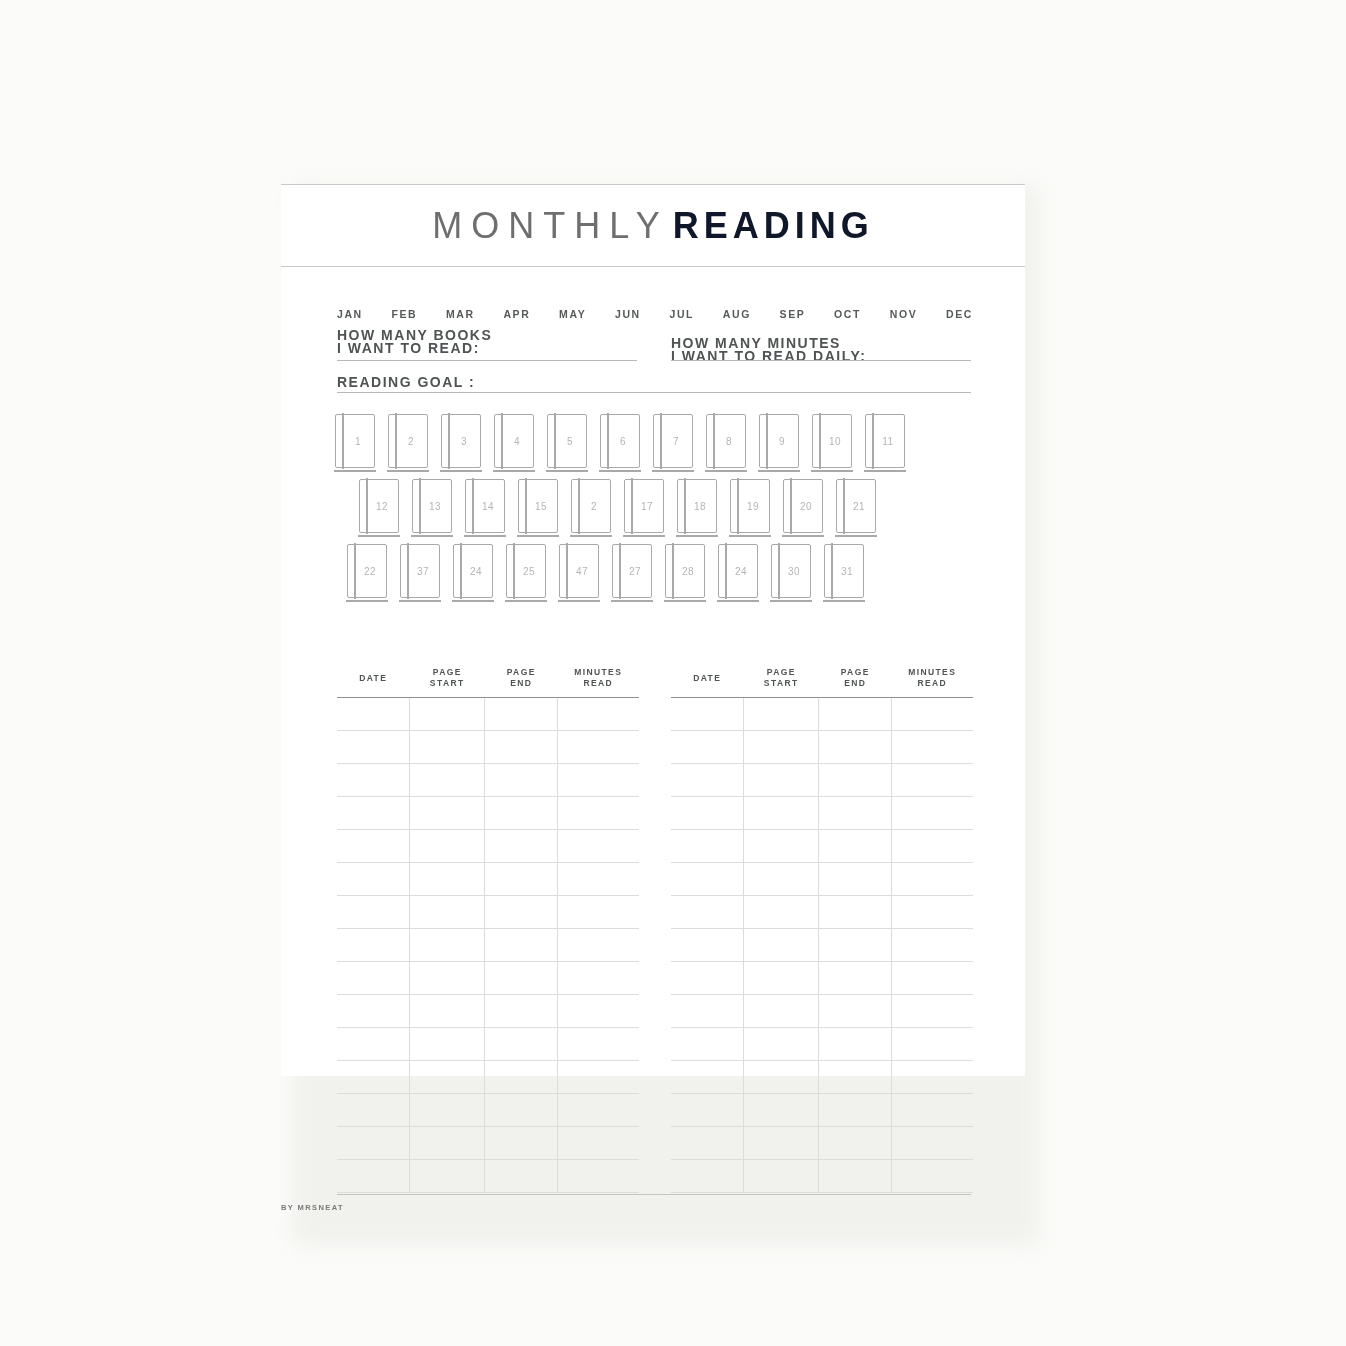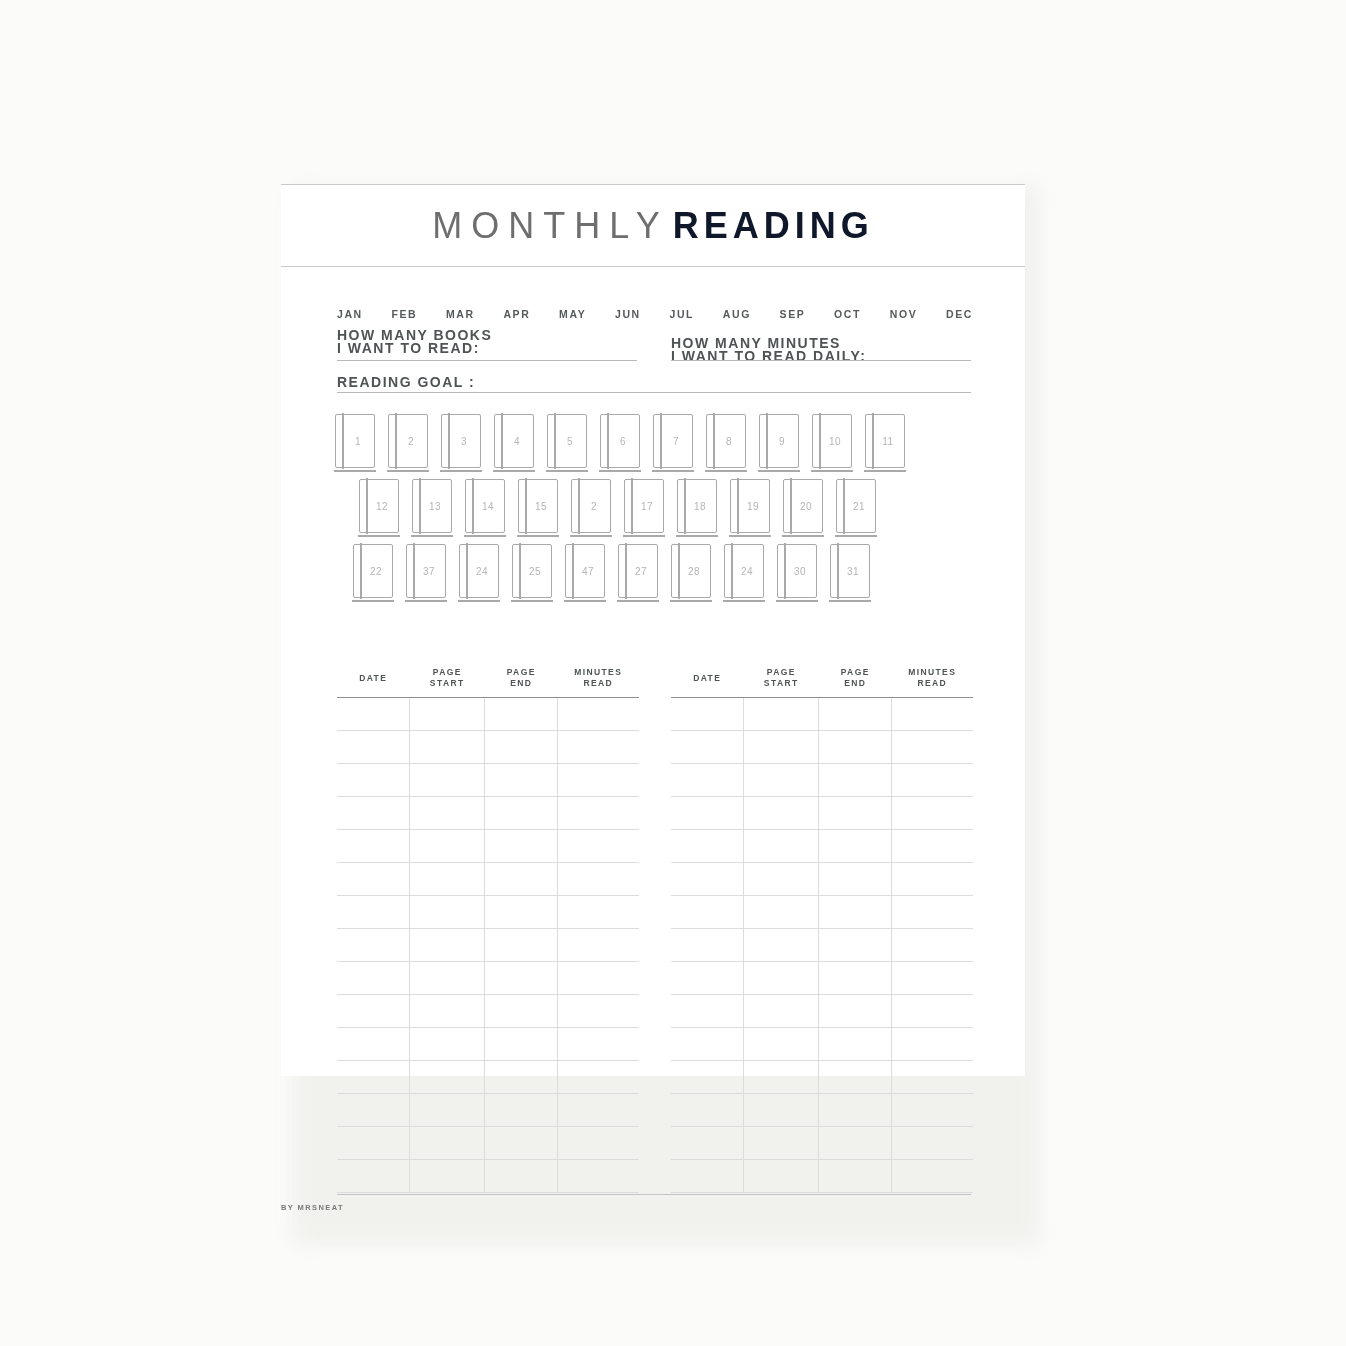--- a/index.html
+++ b/index.html
@@ -110,21 +110,21 @@
     top: 230px;
     width: 638px;
   }
   .book-row {
     display: flex;
     justify-content: flex-start;
     margin-bottom: 11px;
   }
   .book-row.r1 { margin-left: 0px; }
   .book-row.r2 { margin-left: 24px; }
-  .book-row.r3 { margin-left: 18px; align-items: center; }
+  .book-row.r3 { margin-left: 12px; align-items: center; }
 
   .book {
     position: relative;
     width: 40px;
     height: 54px;
     margin-right: 13px;
     box-sizing: border-box;
     border: 1.6px solid #a9a9a9;
     border-radius: 2px;
   }

